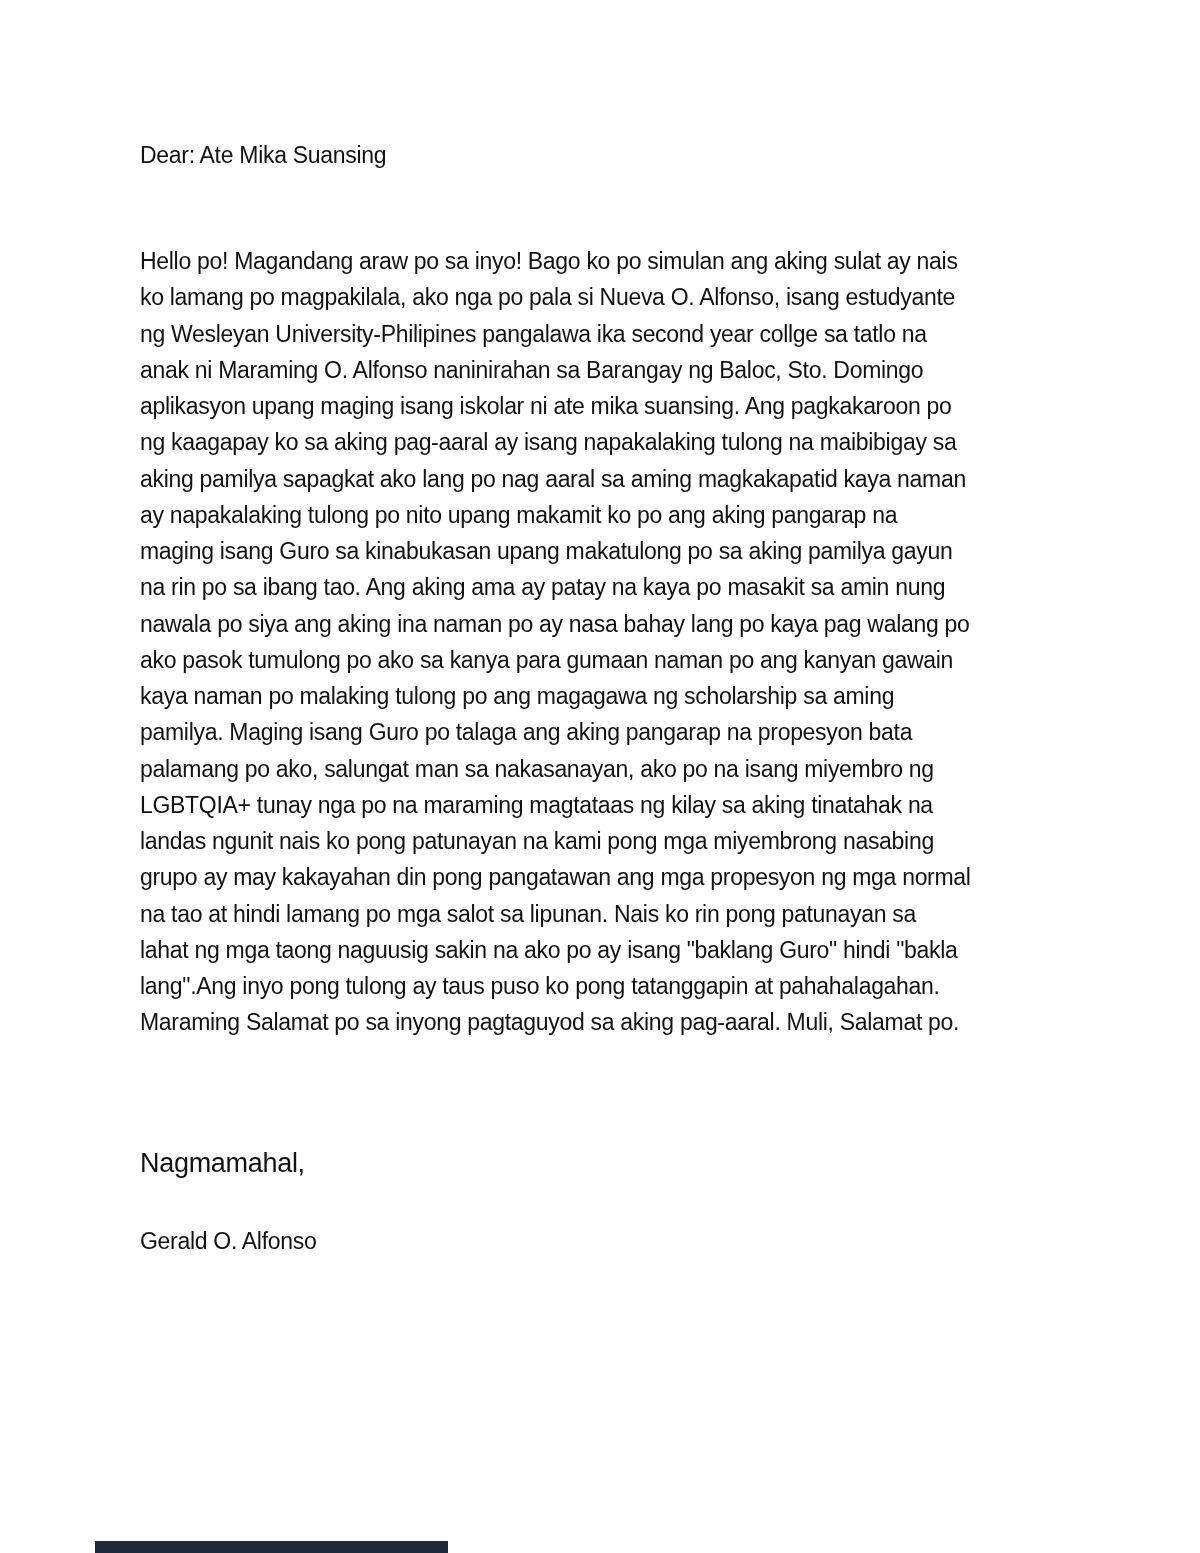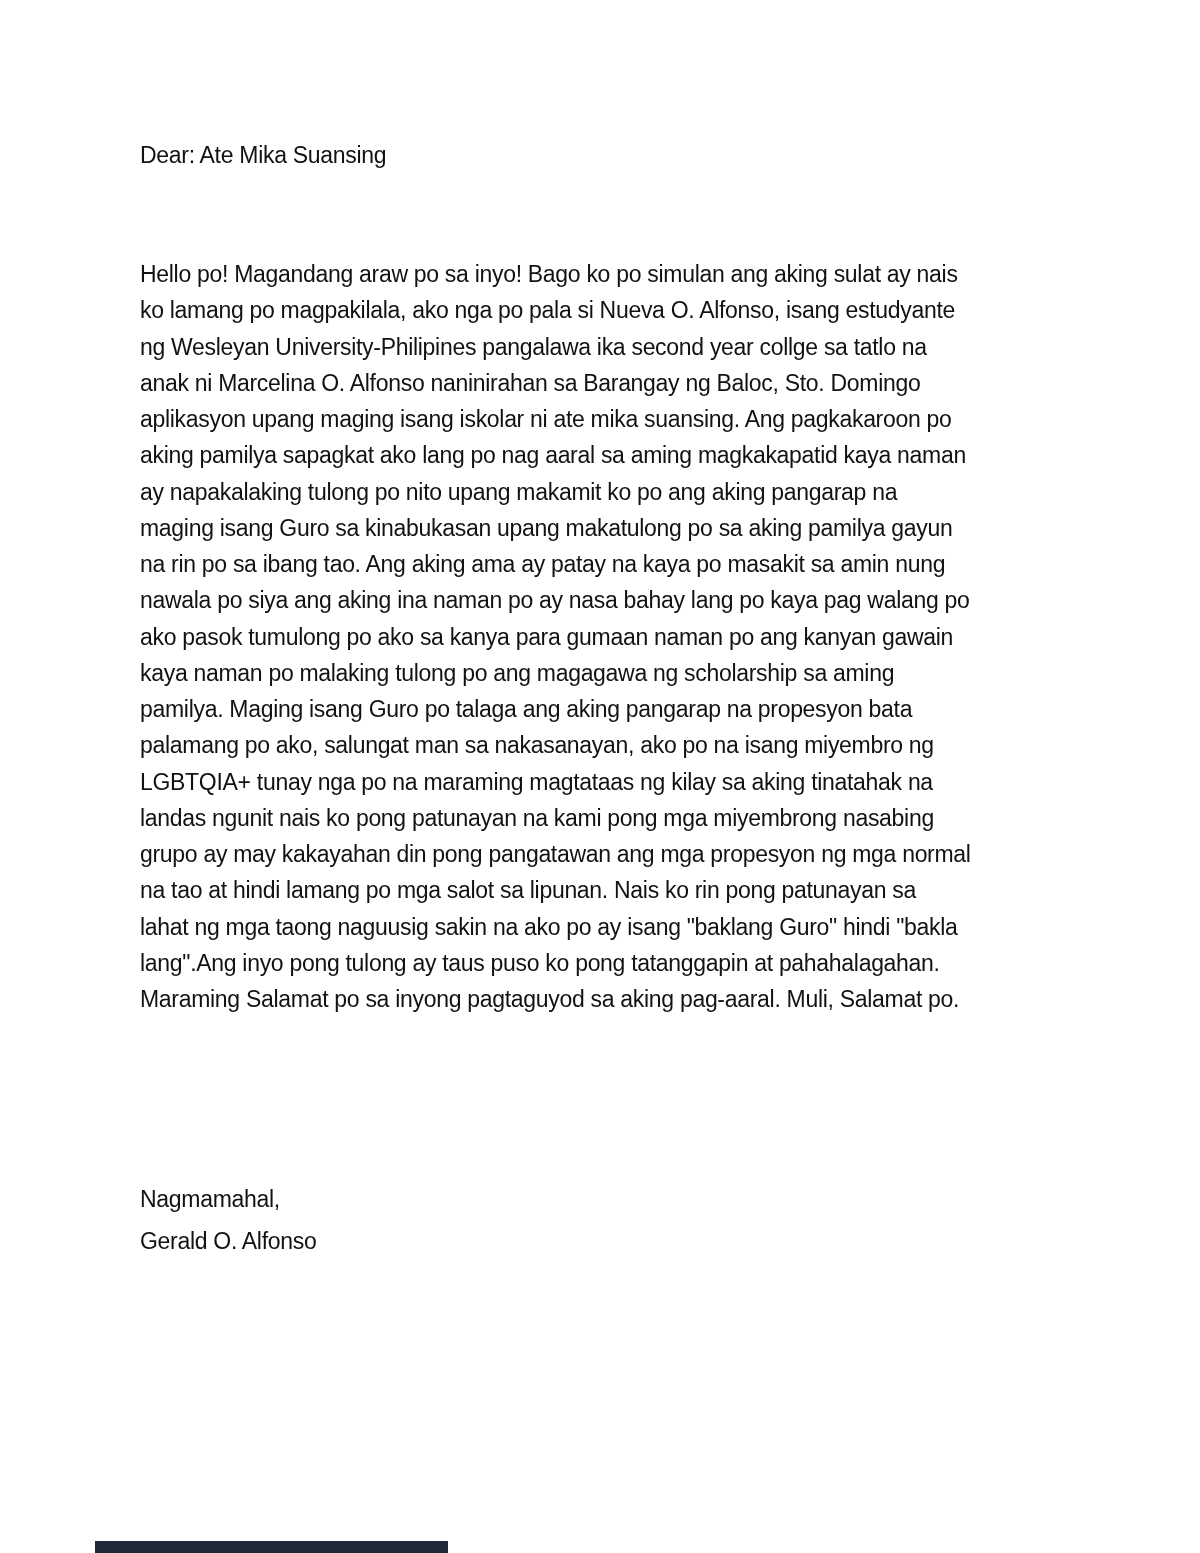--- a/index.html
+++ b/index.html
@@ -20,38 +20,36 @@
     font-size: 23px;
     line-height: 36.25px;
     letter-spacing: -0.3px;
     white-space: nowrap;
   }
   .body-block {
     position: absolute;
     left: 140px;
     top: 243px;
     width: 940px;
-    margin-top: 13px;
   }
   .body-line {
     display: block;
     font-size: 23px;
     line-height: 36.25px;
     letter-spacing: -0.3px;
     white-space: nowrap;
   }
   .closing {
     position: absolute;
     left: 140px;
     top: 1145px;
-    font-size: 23px;
+    font-size: 27px;
     line-height: 36.25px;
     letter-spacing: -0.3px;
     white-space: nowrap;
-    margin-top: 36px;
   }
   .signature {
     position: absolute;
     left: 140px;
     top: 1223px;
     font-size: 23px;
     line-height: 36.25px;
     letter-spacing: -0.3px;
     white-space: nowrap;
   }
@@ -67,22 +65,23 @@
 <body>
 
 <div class="page" style="background: rgb(255, 255, 255); color: rgb(18, 18, 18);">
 
   <div class="salutation">Dear: Ate Mika Suansing</div>
 
   <div class="body-block">
     <span class="body-line">Hello po! Magandang araw po sa inyo! Bago ko po simulan ang aking sulat ay nais</span>
     <span class="body-line">ko lamang po magpakilala, ako nga po pala si Nueva O. Alfonso, isang estudyante</span>
     <span class="body-line">ng Wesleyan University-Philipines pangalawa ika second year collge sa tatlo na</span>
-    <span class="body-line">anak ni Marcelina O. Alfonso naninirahan sa Barangay ng Baloc, Sto. Domingo</span>
+    <span class="body-line">anak ni Maraming O. Alfonso naninirahan sa Barangay ng Baloc, Sto. Domingo</span>
     <span class="body-line">aplikasyon upang maging isang iskolar ni ate mika suansing. Ang pagkakaroon po</span>
+    <span class="body-line">ng kaagapay ko sa aking pag-aaral ay isang napakalaking tulong na maibibigay sa</span>
     <span class="body-line">aking pamilya sapagkat ako lang po nag aaral sa aming magkakapatid kaya naman</span>
     <span class="body-line">ay napakalaking tulong po nito upang makamit ko po ang aking pangarap na</span>
     <span class="body-line">maging isang Guro sa kinabukasan upang makatulong po sa aking pamilya gayun</span>
     <span class="body-line">na rin po sa ibang tao. Ang aking ama ay patay na kaya po masakit sa amin nung</span>
     <span class="body-line">nawala po siya ang aking ina naman po ay nasa bahay lang po kaya pag walang po</span>
     <span class="body-line">ako pasok tumulong po ako sa kanya para gumaan naman po ang kanyan gawain</span>
     <span class="body-line">kaya naman po malaking tulong po ang magagawa ng scholarship sa aming</span>
     <span class="body-line">pamilya. Maging isang Guro po talaga ang aking pangarap na propesyon bata</span>
     <span class="body-line">palamang po ako, salungat man sa nakasanayan, ako po na isang miyembro ng</span>
     <span class="body-line">LGBTQIA+ tunay nga po na maraming magtataas ng kilay sa aking tinatahak na</span>

